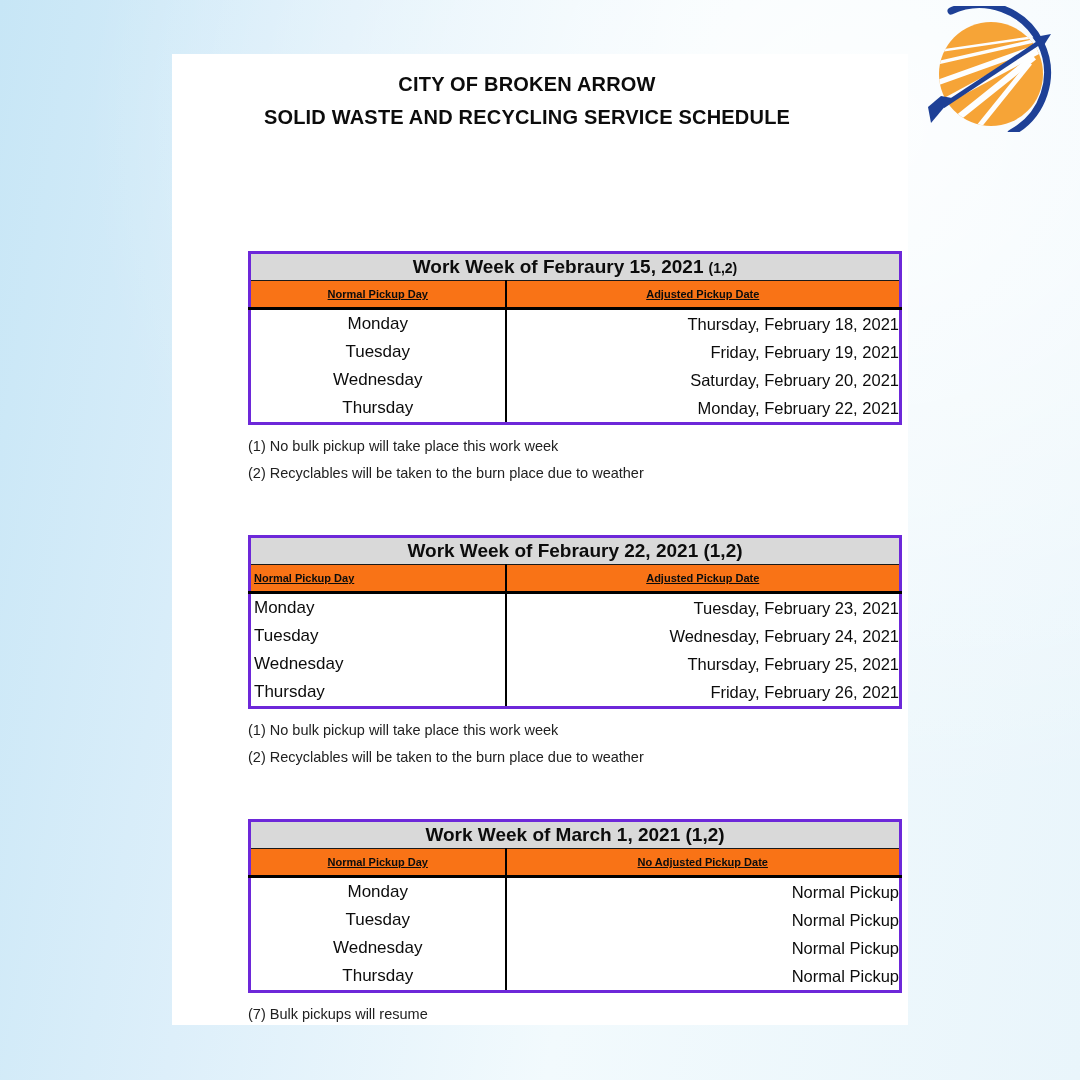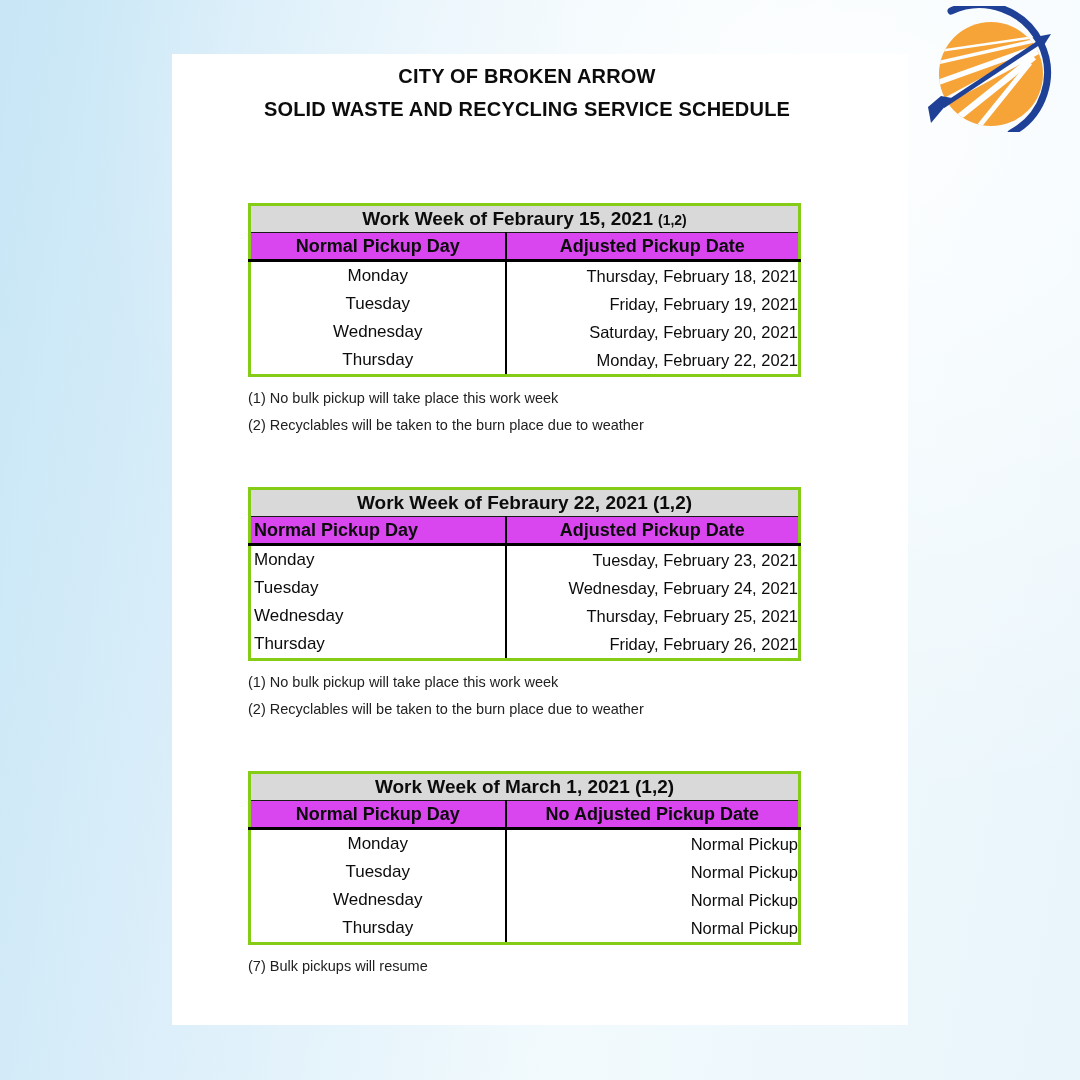--- a/index.html
+++ b/index.html
@@ -8,40 +8,40 @@
     font-family:"Liberation Sans", sans-serif;
     background:
       radial-gradient(150% 130% at 80% 12%, rgba(255,255,255,0.85) 0%, rgba(255,255,255,0) 48%),
       linear-gradient(100deg, #c7e6f6 0%, #ddeffa 28%, #f2fafd 58%, #e9f5fb 100%);
   }
   .doc {
     position:absolute; left:172px; top:54px; width:736px; height:971px;
     background:#ffffff; color:#0c0c0c;
   }
   .doc-header { position:absolute; top:0; left:0; width:710px; text-align:center; }
-  .h-line1 { margin-top:6px; font-size:20px; font-weight:bold; line-height:33px; letter-spacing:0.2px; }
+  .h-line1 { margin-top:14px; font-size:20px; font-weight:bold; line-height:33px; letter-spacing:0.2px; }
   .h-line2 { font-size:20px; font-weight:bold; line-height:33px; letter-spacing:0.2px; }
   .h-line3 { font-size:16px; font-weight:bold; line-height:26px; }
 
   .block { position:absolute; left:76px; width:557px; }
   .block-1 { top:149px; }
   .block-2 { top:433px; }
   .block-3 { top:717px; }
 
-  table.sched { border-collapse:collapse; table-layout:fixed; width:553px; border:3px solid #84cc16; }
+  table.sched { border-collapse:collapse; table-layout:fixed; width:654px; border:3px solid #6d28d9;margin-top:48px; }
   table.sched td { padding:0; overflow:hidden; white-space:nowrap; }
   td.title-cell {
     background:#d9d9d9; text-align:center; font-weight:bold; font-size:19px;
     height:26px; border-bottom:1px solid #1a1a1a;
   }
   .t-note { font-size:14px; font-weight:bold; }
   .t-note:not(:empty) { margin-left:5px; }
   td.head-cell {
-    background:#d946ef; font-weight:bold; font-size:18px; height:26px;
-    border-bottom:3px solid #000; text-align:center;
+    background:#f97316; font-weight:bold; font-size:11px; height:26px;
+    border-bottom:3px solid #000; text-align:center;text-decoration:underline;
   }
   td.c2 { border-left:2px solid #000; }
   td.day-cell  { font-size:17px;   height:28px; text-align:center; }
   td.date-cell { font-size:16.5px; height:28px; text-align:right; }
   table.left1 td.day-cell, table.left1 td.head-c1 { text-align:left; padding-left:3px; }
 
   .notes { margin-top:8px; }
   .note-line { font-size:14.5px; line-height:27px; color:#212121; }
 
   .logo { position:absolute; left:928px; top:6px; width:126px; height:126px; }

